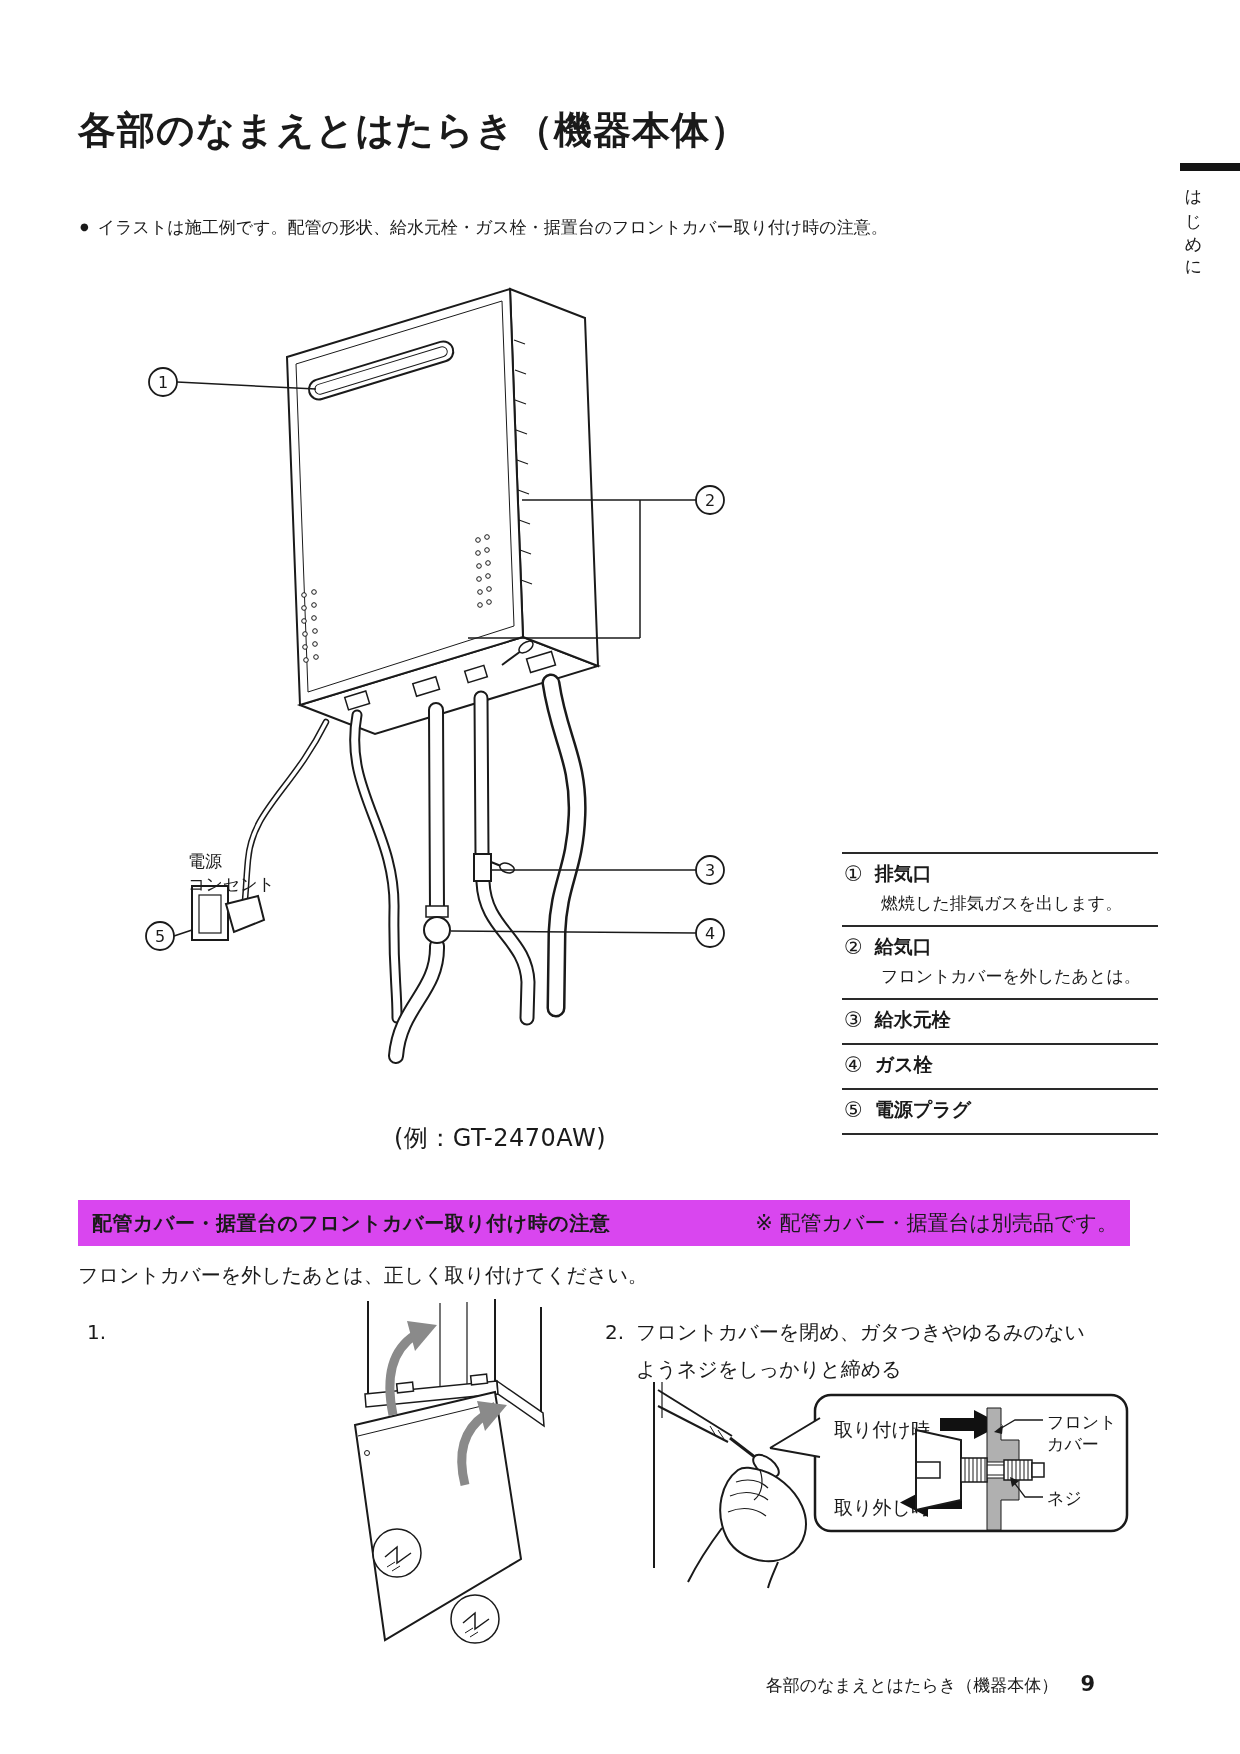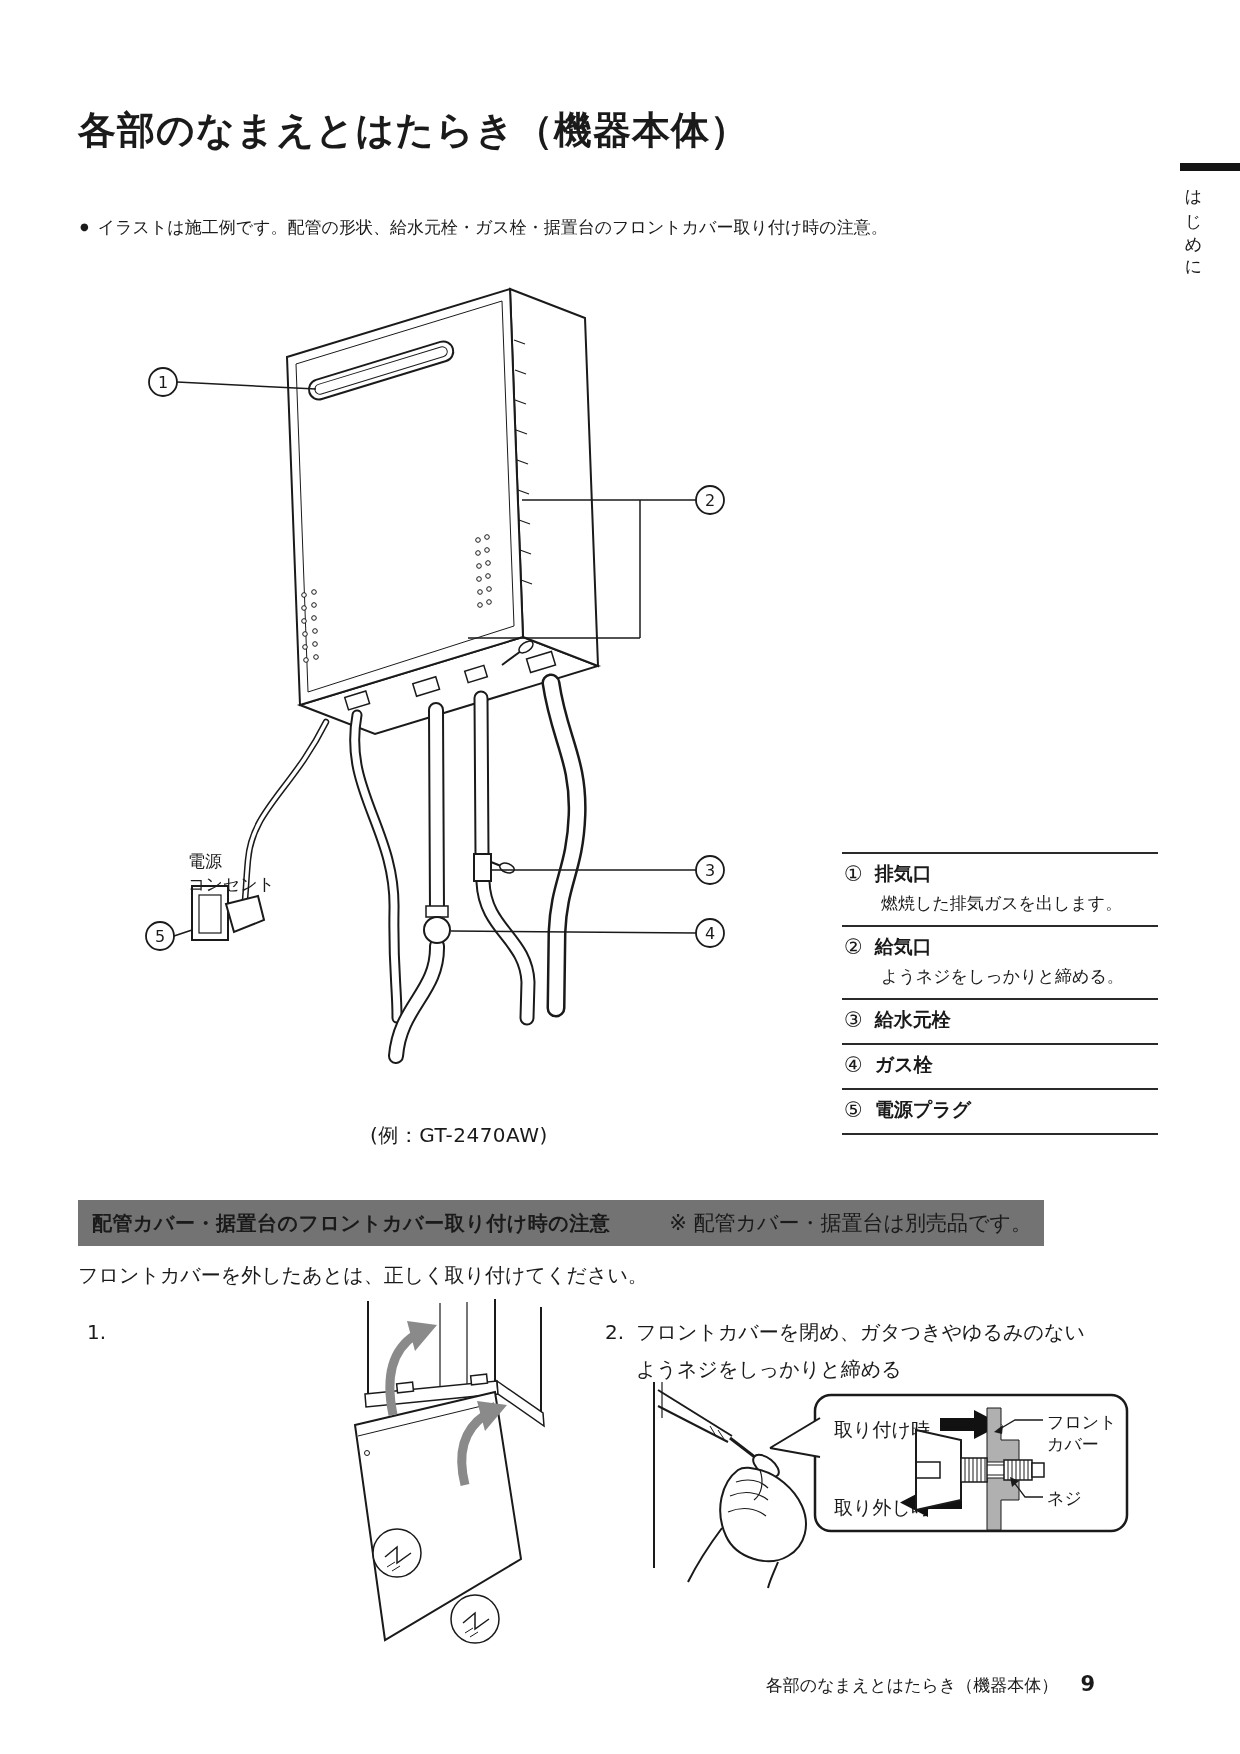--- a/index.html
+++ b/index.html
@@ -5,29 +5,29 @@
   html,body{margin:0;padding:0;background:#e8e8e8;}
   .page{position:relative;width:1240px;height:1754px;background:#ffffff;margin:0 auto;
         font-family:"DejaVu Sans","Liberation Sans",sans-serif;color:#1a1a1a;overflow:hidden;}
   .abs{position:absolute;}
   .title{left:78px;top:84px;font-size:38px;font-weight:bold;letter-spacing:1px;line-height:1.15;}
   .side-bar{left:1180px;top:163px;width:60px;height:8px;background:#141414;}
   .side-tab{left:1183px;top:178px;writing-mode:vertical-rl;font-size:17px;letter-spacing:4px;}
   .bullet-note{left:80px;top:216px;display:flex;gap:9px;font-size:17px;}
   .bullet-dot{font-size:10px;padding-top:5px;}
   .outlet-label{left:188px;top:850px;font-size:17px;line-height:1.35;white-space:pre-line;}
-  .caption{left:370px;top:1122px;width:260px;text-align:left;font-size:20px;letter-spacing:.5px;}
+  .caption{left:370px;top:1122px;width:260px;text-align:center;font-size:24px;letter-spacing:.5px;}
   .ptable{left:842px;top:852px;width:316px;}
   .prow{border-top:2px solid #2a2a2a;padding:7px 2px 10px 2px;}
   .prow:last-child{border-bottom:2px solid #2a2a2a;}
   .pname{display:flex;align-items:center;gap:12px;}
   .pnum{font-size:21px;line-height:1;}
   .plabel{font-size:19px;font-weight:bold;}
   .pdesc{font-size:17px;margin:5px 0 0 37px;}
-  .graybar{left:78px;top:1200px;width:966px;height:46px;background:#737373;
+  .graybar{left:78px;top:1200px;width:1052px;height:46px;background:#d946ef;
            display:flex;align-items:center;justify-content:space-between;}
   .graybar .h{font-size:20px;font-weight:bold;margin-left:14px;letter-spacing:.5px;}
   .graybar .n{font-size:21px;margin-right:12px;}
   .intro{left:78px;top:1262px;font-size:20px;}
   .step{display:flex;gap:12px;font-size:20px;line-height:37px;}
   .step .no{width:26px;text-align:right;flex:none;}
   .step .tx{white-space:pre-line;}
   .step1{left:80px;top:1314px;}
   .step2{left:598px;top:1314px;}
   .footer{right:145px;top:1672px;display:flex;align-items:baseline;gap:22px;}
@@ -194,21 +194,21 @@
         <span class="pnum">①</span>
         <span class="plabel">排気口</span>
       </div>
       <div class="pdesc">燃焼した排気ガスを出します。</div>
     </div>
     <div class="prow">
       <div class="pname">
         <span class="pnum">②</span>
         <span class="plabel">給気口</span>
       </div>
-      <div class="pdesc">ようネジをしっかりと締める。</div>
+      <div class="pdesc">フロントカバーを外したあとは。</div>
     </div>
     <div class="prow">
       <div class="pname">
         <span class="pnum">③</span>
         <span class="plabel">給水元栓</span>
       </div>
     </div>
     <div class="prow">
       <div class="pname">
         <span class="pnum">④</span>

